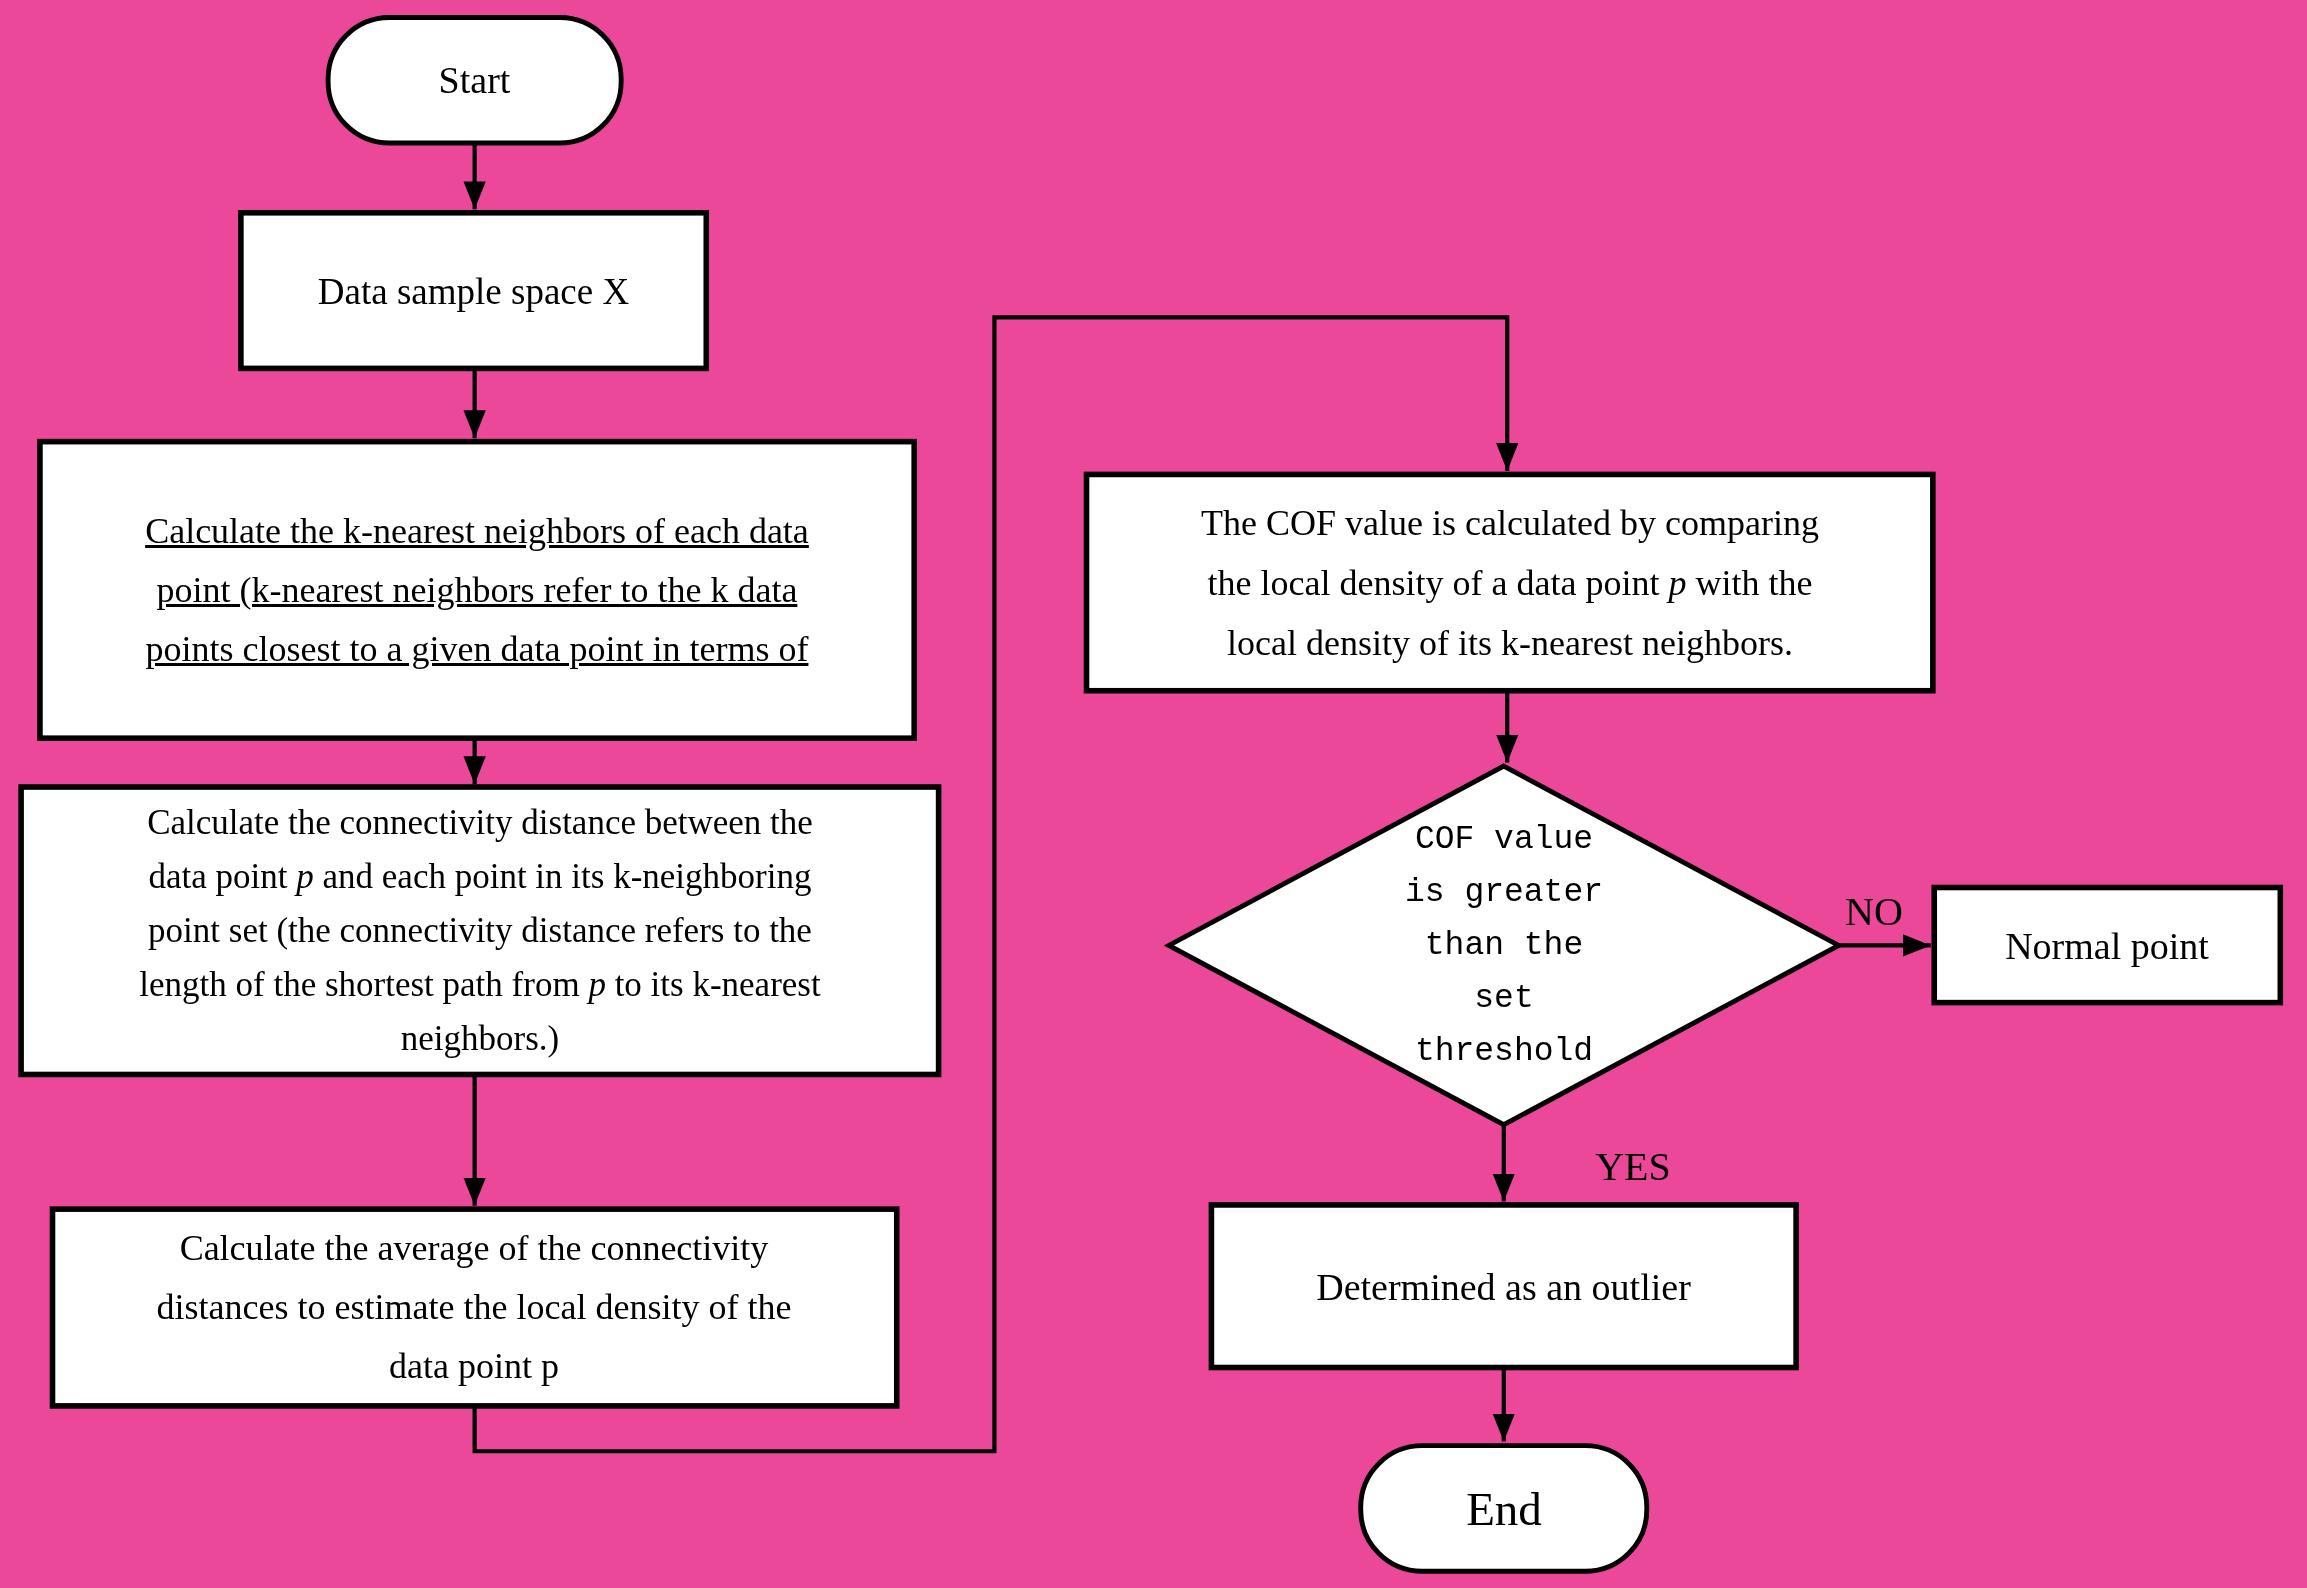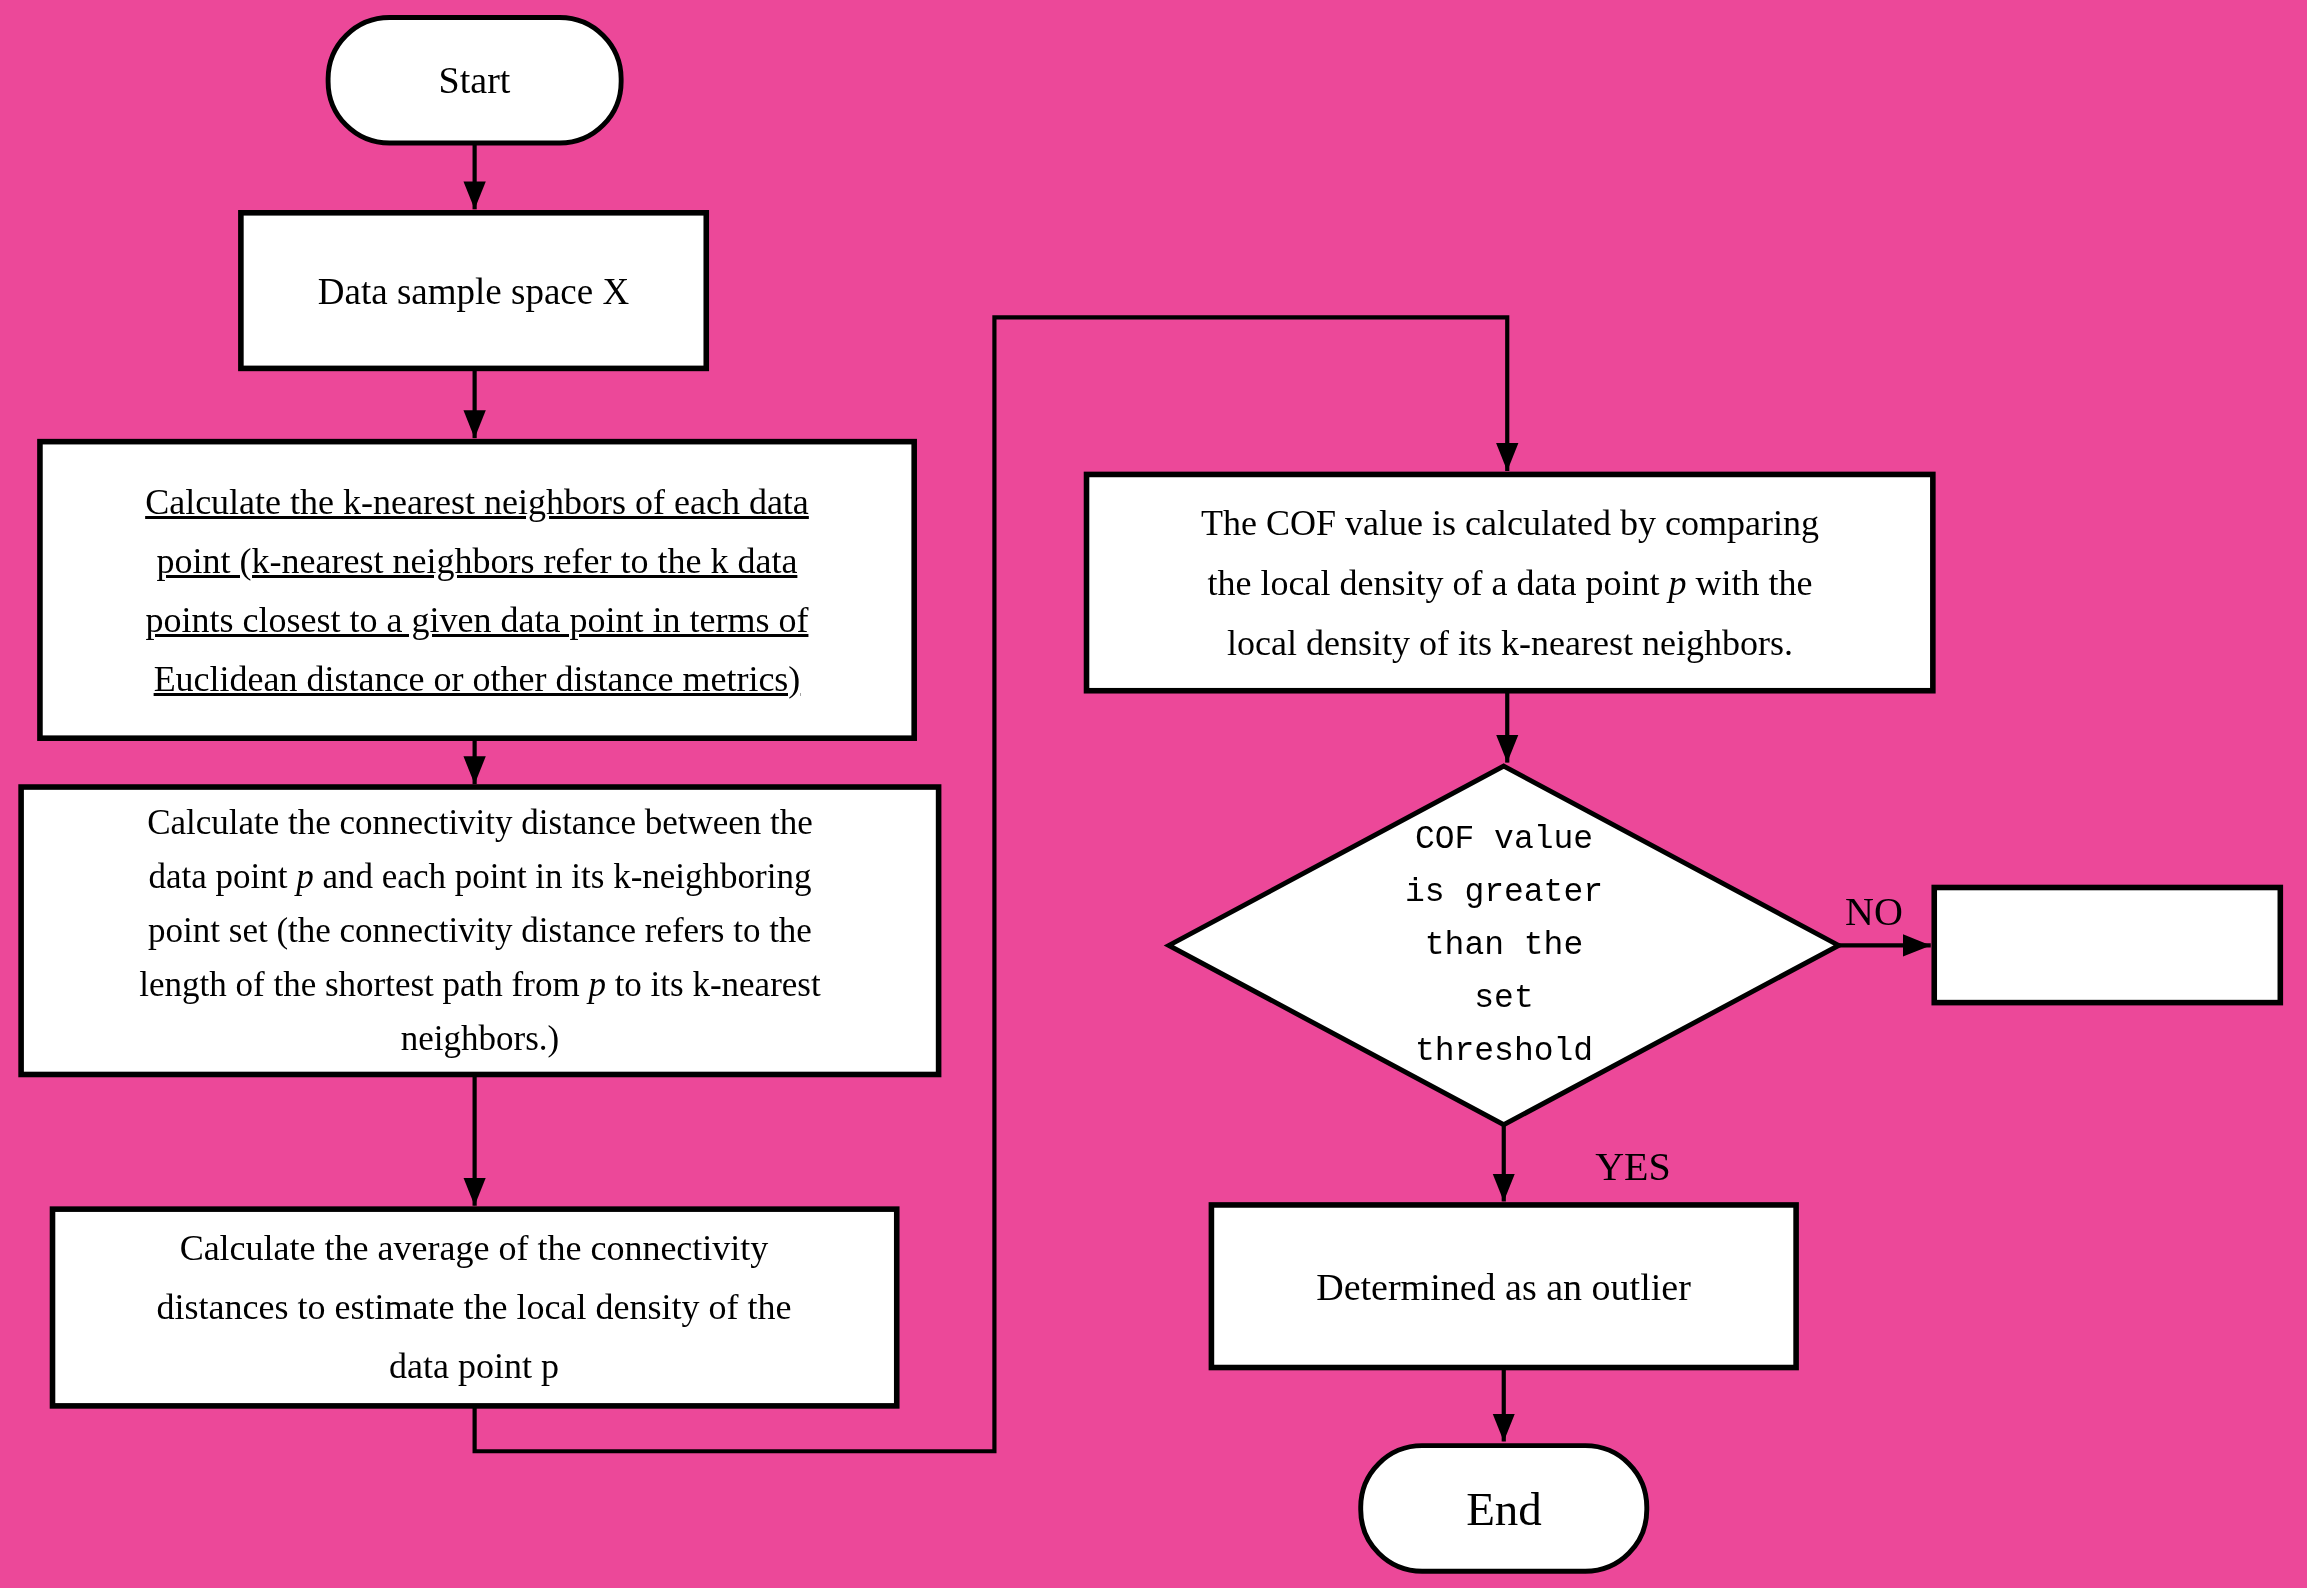--- a/index.html
+++ b/index.html
@@ -58,21 +58,20 @@
   </svg>
 
   <div class="lbl serif" style="left:328px;top:17.4px;width:293px;height:126px;font-size:38px;">Start</div>
 
   <div class="lbl serif" style="left:241px;top:213px;width:465px;height:156px;font-size:37px;">Data sample space X</div>
 
   <div class="lbl serif" style="left:40px;top:442px;width:874px;height:297px;font-size:36px;line-height:59px;text-decoration:underline;">
     <div>Calculate the k-nearest neighbors of each data</div>
     <div>point (k-nearest neighbors refer to the k data</div>
     <div>points closest to a given data point in terms of</div>
-    <div>Euclidean distance or other distance metrics)</div>
   </div>
 
   <div class="lbl serif" style="left:21px;top:787px;width:918px;height:288px;font-size:35px;line-height:54px;">
     <div>Calculate the connectivity distance between the</div>
     <div>data point <i>p</i> and each point in its k-neighboring</div>
     <div>point set (the connectivity distance refers to the</div>
     <div>length of the shortest path from <i>p</i> to its k-nearest</div>
     <div>neighbors.)</div>
   </div>
 
@@ -93,19 +92,20 @@
     <div>is greater</div>
     <div>than the</div>
     <div>set</div>
     <div>threshold</div>
   </div>
 
   <div class="lbl serif" style="left:1811px;top:885px;width:126px;height:52px;font-size:40px;">NO</div>
 
   <div class="lbl serif" style="left:1556px;top:1140px;width:154px;height:52px;font-size:40px;">YES</div>
 
+  <div class="lbl serif" style="left:1934px;top:888px;width:346px;height:115px;font-size:38px;">Normal point</div>
 
   <div class="lbl serif" style="left:1211px;top:1205px;width:585px;height:163px;font-size:38px;">Determined as an outlier</div>
 
   <div class="lbl serif" style="left:1361px;top:1446px;width:286px;height:126px;font-size:47px;">End</div>
 
 </div>
 
 
 </body></html>

